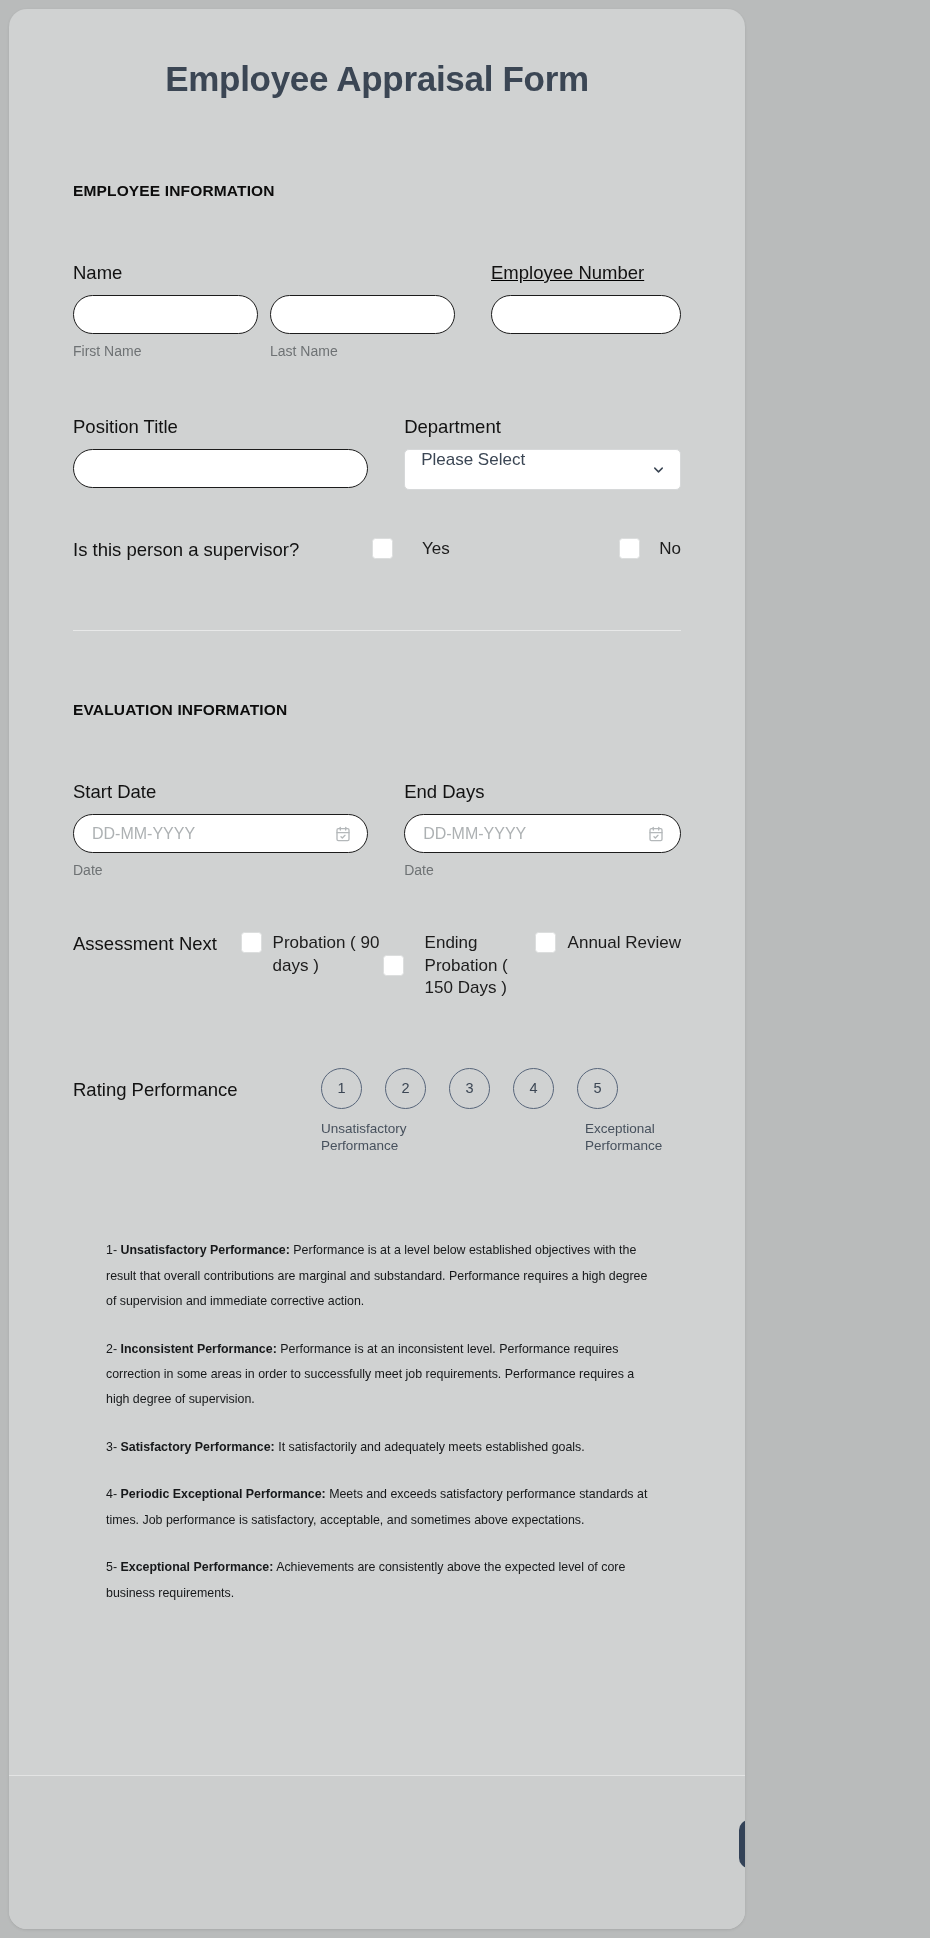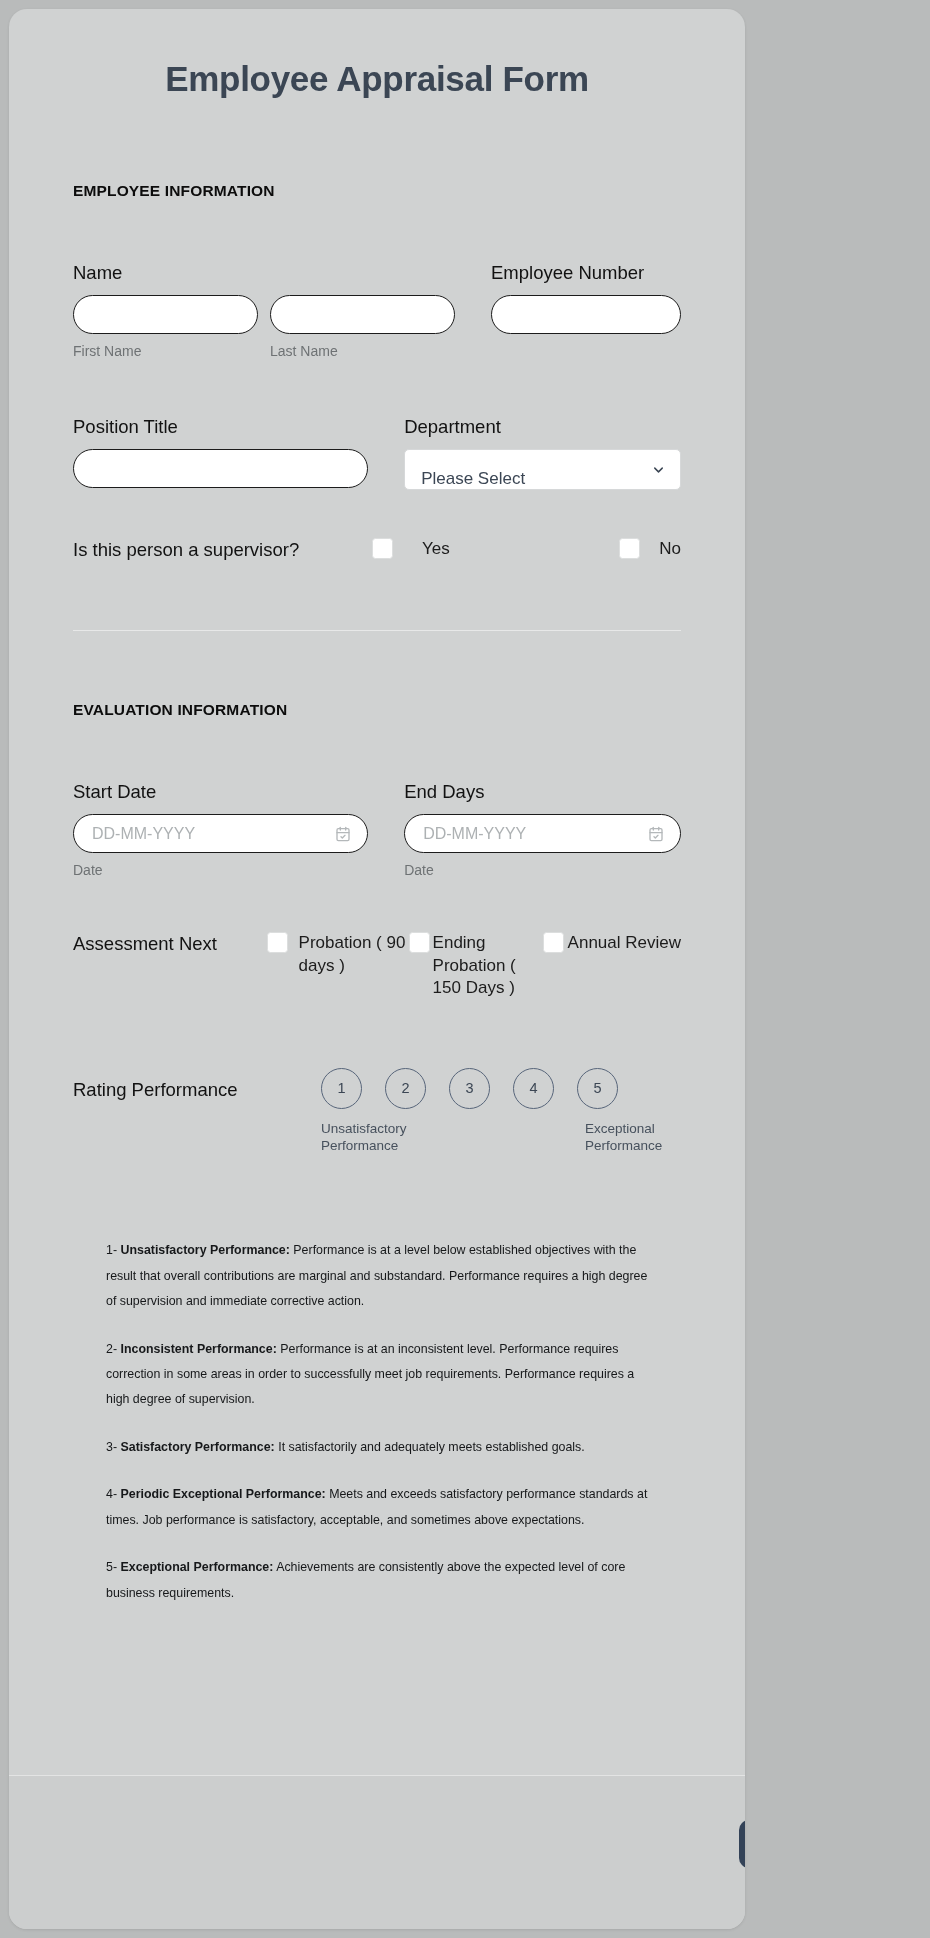--- a/index.html
+++ b/index.html
@@ -90,21 +90,21 @@
   .pill-input::placeholder { color: #adb1b3; }
 
   .select-box {
     position: relative;
     width: 100%;
     height: 41px;
     background: #ffffff;
     border: 1px solid #d6d8d9;
     border-radius: 5px;
     display: flex;
-    align-items: flex-end;
+    align-items: flex-start;
     padding: 0 16px;
     font-size: 17px;
     color: #3b4654;
   }
   .select-box .chev {
     position: absolute;
     right: 14px;
     top: 50%;
     transform: translateY(-50%);
     display: flex;
@@ -212,21 +212,21 @@
               <input class="pill-input" type="text" placeholder="" style="">
               <div class="sub-label">First Name</div>
             </div>
             <div style="width:185px;">
               <input class="pill-input" type="text" placeholder="" style="">
               <div class="sub-label">Last Name</div>
             </div>
           </div>
         </div>
 
-        <div style="width:398px; padding-left:36px;">
+        <div style="width:398px; padding-left:36px;text-decoration:underline;">
           <div class="field-label">Employee Number</div>
           <input class="pill-input" type="text" placeholder="" style="">
         </div>
       </div>
 
       <div class="inner" style="margin-top:57px; display:flex;">
 
         <div style="width:386px;">
           <div class="field-label">Position Title</div>
           <input class="pill-input" type="text" placeholder="" style="">
@@ -305,26 +305,26 @@
       </div>
 
       <div class="inner" style="margin-top:54px; display:flex; align-items:flex-start;">
         <div class="field-label" style="width:248px; margin-bottom:0; padding-top:1px;">Assessment Next</div>
 
         <div style="display:flex; align-items:flex-start; gap:11px; width:168px;">
           <span class="checkbox"></span>
           <span class="cb-text" style="width:110px;">Probation ( 90 days )</span>
         </div>
 
-        <div style="display:flex; align-items:flex-start; gap:3px; width:168px;">
+        <div style="display:flex; align-items:center; gap:21px; width:168px;">
           <span class="checkbox"></span>
           <span class="cb-text" style="width:110px;">Ending Probation ( 150 Days )</span>
         </div>
 
-        <div style="display:flex; align-items:flex-start; gap:4px;">
+        <div style="display:flex; align-items:flex-start; gap:12px;">
           <span class="checkbox"></span>
           <span class="cb-text" style="white-space:nowrap;">Annual Review</span>
         </div>
       </div>
 
       <div class="inner" style="margin-top:68px; display:flex; align-items:flex-start;">
         <div class="field-label" style="width:284px; margin-bottom:0; padding-top:11px;">Rating Performance</div>
 
         <div>
           <div style="display:flex; gap:23px;">

